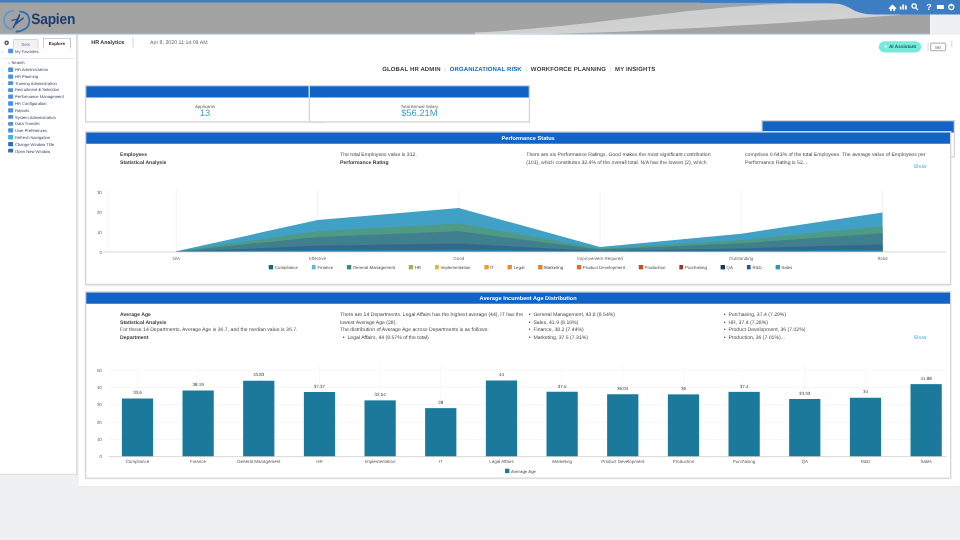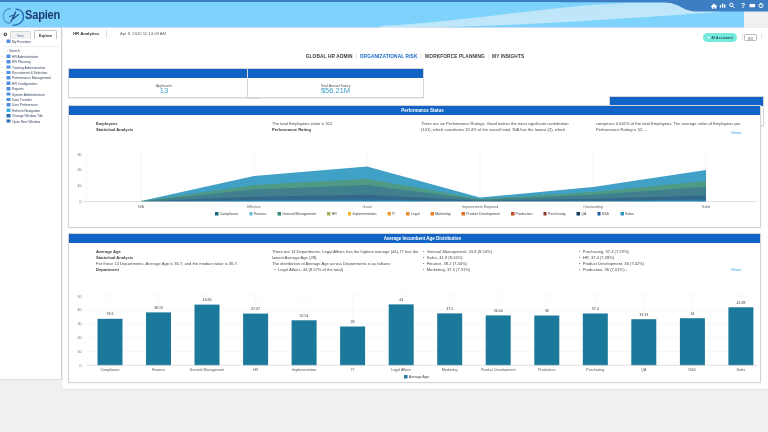--- a/index.html
+++ b/index.html
@@ -3,21 +3,21 @@
 <meta charset="utf-8">
 <style>
   * { margin:0; padding:0; box-sizing:border-box; }
   html,body { width:768px; height:432px; overflow:hidden; background:#eff0f2; }
   body { font-family:"Liberation Sans", sans-serif; color:#404040; position:relative; }
   #page { position:absolute; left:0; top:0; width:768px; height:432px; }
   .abs { position:absolute; }
   .s5 { transform:scale(0.5); transform-origin:0 0; white-space:nowrap; }
 
   
-  #header { position:absolute; left:0; top:0; width:744px; height:28px; background:#7dd3fc; border-bottom:1px solid #c9dcee; }
+  #header { position:absolute; left:0; top:0; width:744px; height:28px; background:#a3a3a3; border-bottom:1px solid #c9dcee; }
   #topline { position:absolute; left:0; top:0; width:768px; height:2px; background:#3d7ec2; }
   #logotext { position:absolute; left:25px; top:7.8px; font-size:12px; font-weight:bold; color:#1d3c6e; letter-spacing:-0.2px; transform:scaleX(0.92); transform-origin:0 0; }
 
   
   #sidebar { position:absolute; left:0; top:28px; width:62px; height:352px; background:#fff; border-right:1px solid #cfcfcf; border-bottom:1px solid #e0e0e0; }
   .tab-sets { position:absolute; left:10px; top:3px; width:21px; height:8px; background:#f2f2f2; border:0.5px solid #d5d5d5; border-bottom:none; border-radius:2px 2px 0 0; }
   .tab-explore { position:absolute; left:34px; top:2px; width:23px; height:9px; background:#fff; border:0.5px solid #c5c5c5; border-bottom:none; border-radius:2px 2px 0 0; }
   .tabtext { width:200%; text-align:center; font-size:7px; line-height:16px; color:#5a6e8c; }
   #sidelist { position:absolute; left:0; top:11px; width:124px; font-size:6.6px; color:#33435f; transform:scale(0.5); transform-origin:0 0; }
   .srow { height:10.8px; line-height:10.8px; white-space:nowrap; padding-left:13px; position:relative; }

